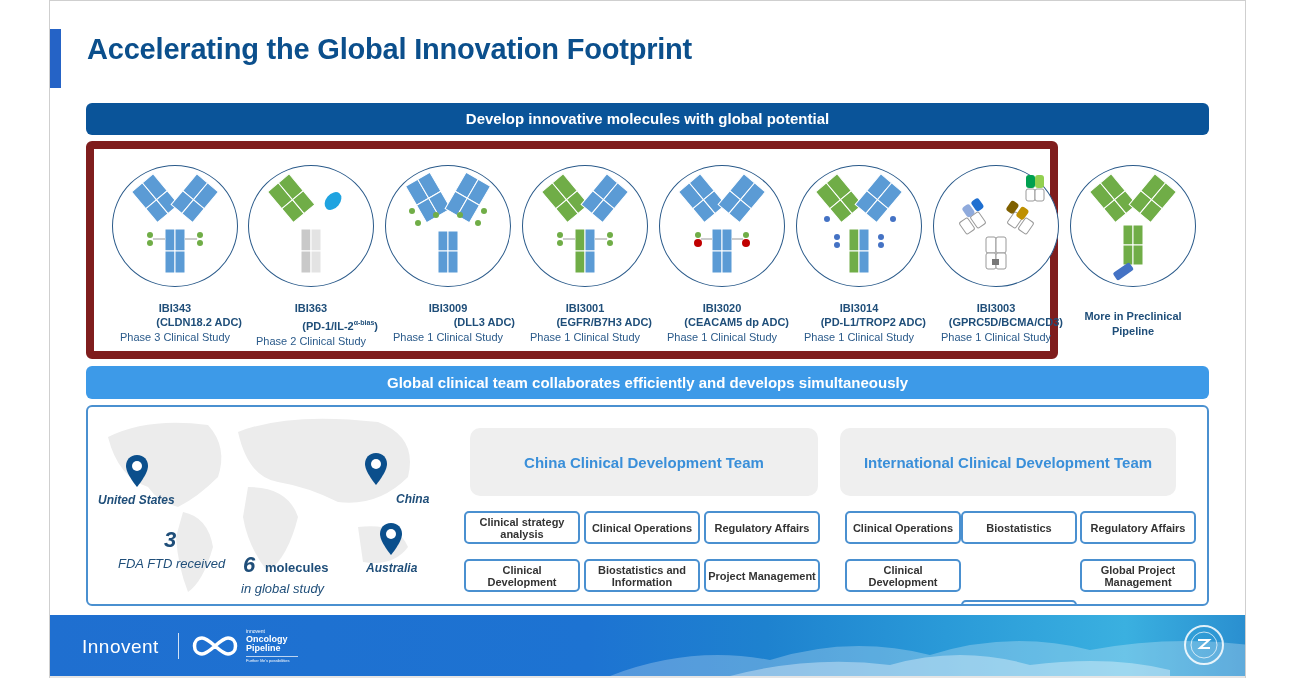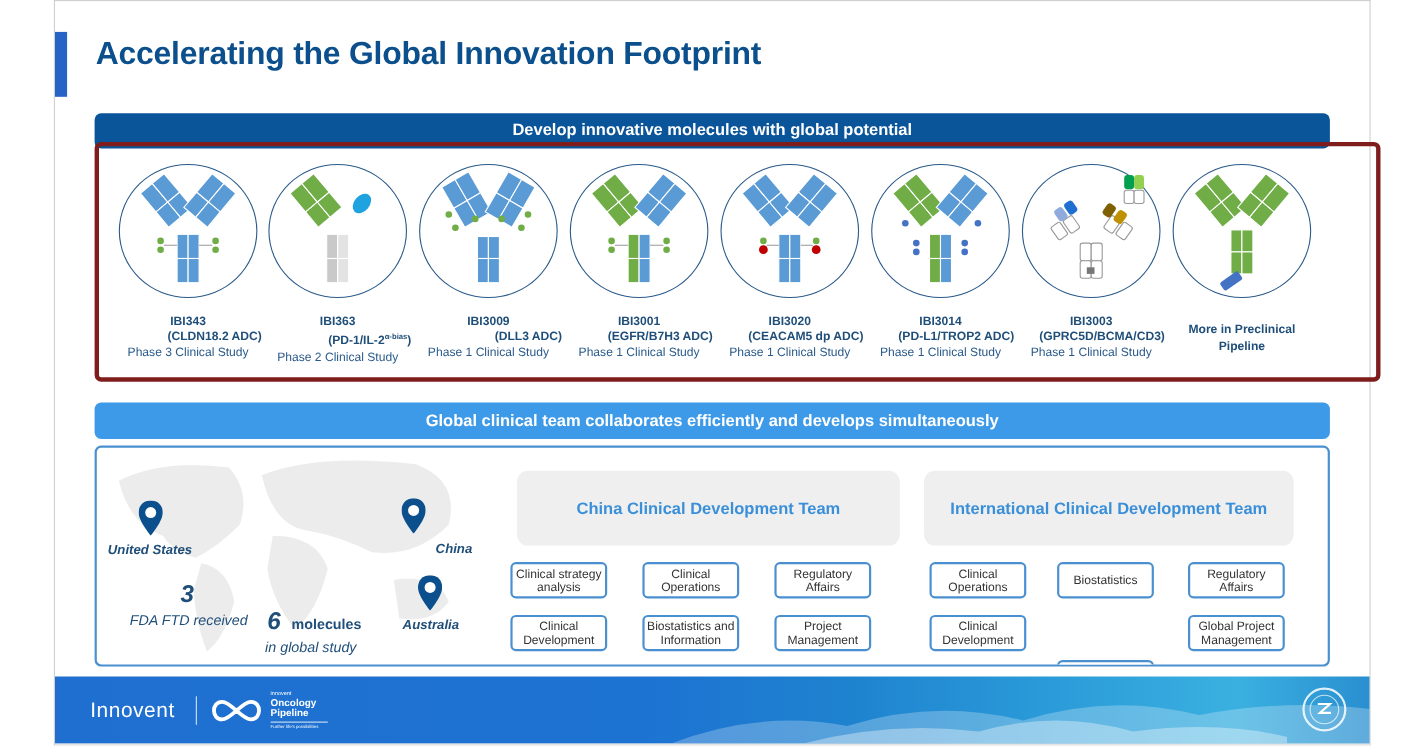--- a/index.html
+++ b/index.html
@@ -7,40 +7,40 @@
   body { font-family: "Liberation Sans", sans-serif; position: relative; }
 
   .slide { position: absolute; left: 49px; top: 0; width: 1197px; height: 678px; background: #fff; border-left: 1px solid #cfcfcf; border-right: 1px solid #cfcfcf; border-top: 1px solid #cfcfcf; }
   .accent-bar { position: absolute; left: 50px; top: 29px; width: 11px; height: 59px; background: #2563c6; }
   .title { position: absolute; left: 87px; top: 33px; font-size: 29px; font-weight: bold; color: #0b4f8c; letter-spacing: -0.2px; white-space: nowrap; }
 
   .bar { position: absolute; left: 86px; width: 1123px; border-radius: 6px; color: #fff; font-weight: bold; text-align: center; font-size: 15px; }
   .bar-dark { top: 103px; height: 32px; background: #0a5499; line-height: 32px; }
   .bar-light { top: 366px; height: 33px; background: #3d9ae8; line-height: 33px; }
 
-  .mol-box { position: absolute; left: 86px; top: 129px; width: 1169px; height: 218px; border: 4px solid #7f1d1d; border-radius: 6px; }
+  .mol-box { position: absolute; left: 86px; top: 141px; width: 972px; height: 218px; border: 8px solid #7f1d1d; border-radius: 6px; }
   .mol { position: absolute; top: 16px; width: 134px; text-align: center; }
   .mol .circle { width: 126px; height: 122px; margin: 0 auto; border: 1.5px solid #2a5a8a; border-radius: 50%; background: #fff; display: flex; align-items: center; justify-content: center; }
   .mol .circle svg { width: 100px; height: 110px; }
   .mol .code { margin-top: 14px; font-size: 11px; font-weight: bold; color: #1f4e79; line-height: 14px; }
   .mol .target { font-size: 11px; font-weight: bold; color: #1f4e79; line-height: 15px; text-align: right; }
   .mol .target sup { font-size: 7px; }
   .mol .phase { font-size: 11px; color: #2a5a8a; line-height: 15px; }
   .mol .more { margin-top: 22px; font-size: 11px; font-weight: bold; color: #1f4e79; line-height: 15px; }
 
   .clin-box { position: absolute; left: 86px; top: 405px; width: 1123px; height: 201px; border: 2px solid #4a90d0; border-radius: 6px; overflow: hidden; }
   .map { position: absolute; left: 0; top: 0; width: 360px; height: 197px; }
   .loc { position: absolute; font-size: 12px; font-weight: bold; font-style: italic; color: #1f4e79; white-space: nowrap; }
   .pin { position: absolute; width: 22px; height: 32px; }
   .stat-num { position: absolute; font-size: 22px; font-weight: bold; font-style: italic; color: #1f4e79; }
   .stat-label { position: absolute; font-size: 13px; font-style: italic; color: #1f4e79; white-space: nowrap; }
   .stat-word { position: absolute; font-size: 13px; font-weight: bold; color: #1f4e79; }
 
   .team-head { position: absolute; height: 68px; border-radius: 10px; background: #efefef; color: #3a8fd9; font-weight: bold; font-size: 15px; display: flex; align-items: center; justify-content: center; }
-  .pill { position: absolute; width: 88px; height: 33px; border: 2.5px solid #4a90d0; border-radius: 5px; background: #fff; color: #333; font-size: 11px; line-height: 12px; display: flex; align-items: center; justify-content: center; text-align: center; padding: 0 2px; }
+  .pill { position: absolute; width: 116px; height: 33px; border: 2.5px solid #4a90d0; border-radius: 5px; background: #fff; color: #333; font-size: 11px; line-height: 12px; display: flex; align-items: center; justify-content: center; text-align: center; padding: 0 2px; font-weight: bold; }
 
   .footer { position: absolute; left: 50px; top: 615px; width: 1195px; height: 61px; background: linear-gradient(90deg, #1f6fd0 0%, #1d73d2 45%, #1e82cf 60%, #2a9ad8 75%, #3ab0e0 90%, #2a8fd0 100%); overflow: hidden; }
   .footer .waves { position: absolute; left: 560px; top: 0; width: 640px; height: 61px; }
   .brand { position: absolute; left: 32px; top: 21px; font-size: 19px; color: #fff; letter-spacing: 0.5px; }
   .brand-sep { position: absolute; left: 128px; top: 18px; width: 1px; height: 26px; background: rgba(255,255,255,0.8); }
   .infinity { position: absolute; left: 140px; top: 17px; width: 50px; height: 28px; }
   .onc-small { position: absolute; left: 196px; top: 13px; font-size: 5px; color: #fff; }
   .onc-title { position: absolute; left: 196px; top: 20px; font-size: 9px; font-weight: bold; color: #fff; line-height: 9px; }
   .onc-tag { position: absolute; left: 196px; top: 41px; font-size: 4px; color: #fff; border-top: 1px solid rgba(255,255,255,0.7); padding-top: 1px; width: 52px; }
   .seal { position: absolute; left: 1133px; top: 9px; width: 42px; height: 42px; }

